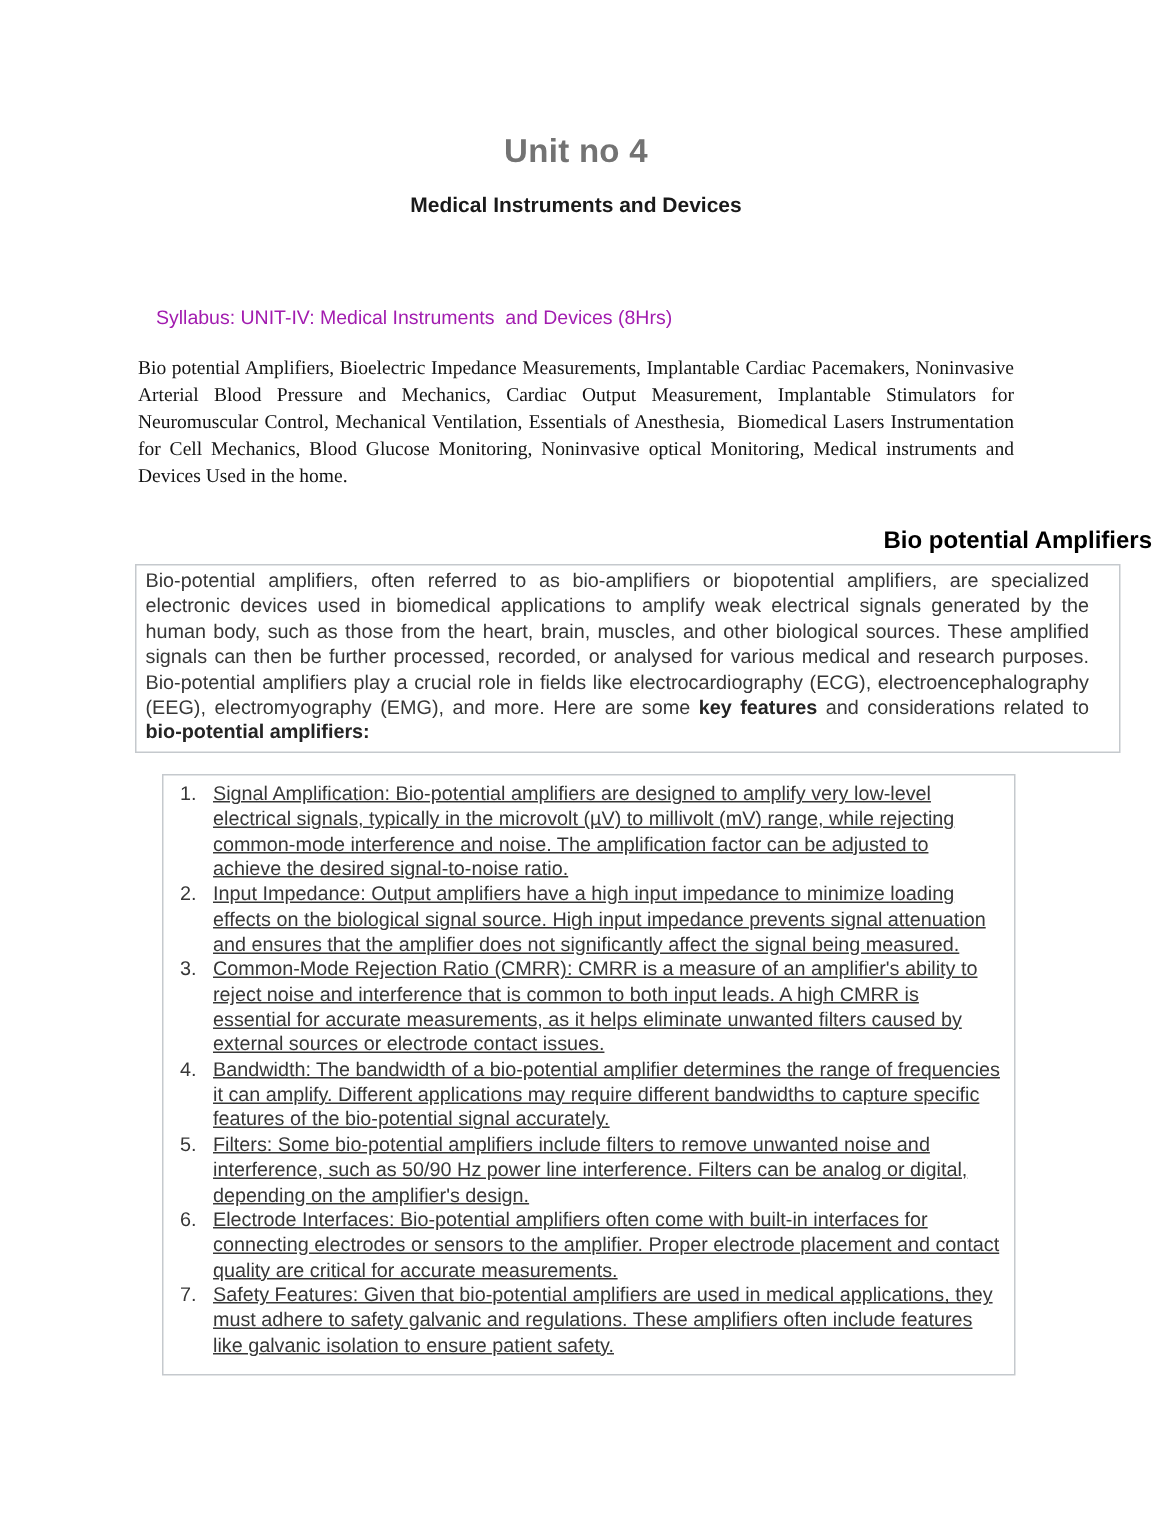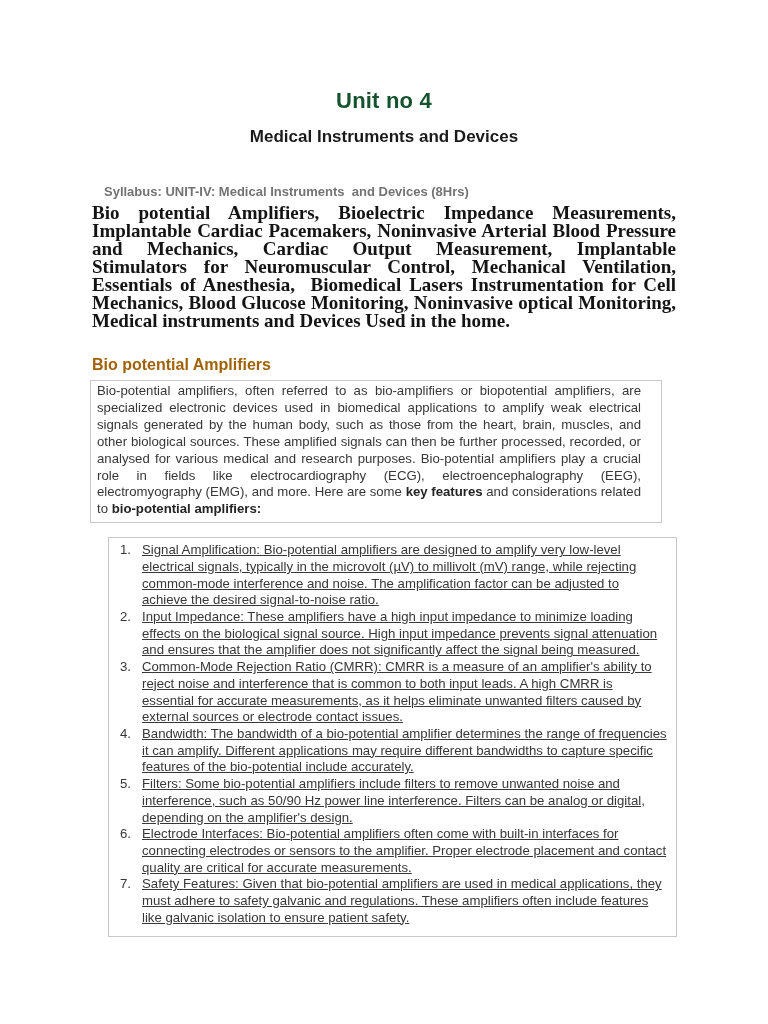--- a/index.html
+++ b/index.html
@@ -16,60 +16,60 @@
     width: 768px;
     height: 1024px;
     background: #ffffff;
   }
   .title {
     margin: 88px 0 12px 0;
     text-align: center;
     font-size: 22px;
     font-weight: bold;
     line-height: 26px;
-    color: #14532d;
+    color: #737373;
     letter-spacing: 0.2px;
   }
   .subtitle {
     margin: 9px 0 0 0;
     text-align: center;
-    font-size: 17px;
+    font-size: 14px;
     font-weight: bold;
     line-height: 21px;
     color: #1a1a1a;
   }
   .syllabus {
-    margin: 36px 92px 0 104px;
+    margin: 56px 92px 0 104px;
     font-size: 13px;
-    font-weight: bold;
+    font-weight: normal;
     line-height: 17px;
-    color: #737373;
+    color: #a21caf;
     white-space: pre-wrap;
   }
   .serif-para {
-    margin: 4px 92px 0 92px;
+    margin: 16px 92px 0 92px;
     width: 584px;
     font-family: "Liberation Serif", serif;
-    font-size: 19px;
+    font-size: 13px;
     line-height: 18px;
     text-align: justify;
     color: #141414;
     white-space: pre-wrap;
-    font-weight: bold;
   }
   .section-heading {
     margin: 25px 0 0 92px;
     font-size: 16px;
     font-weight: bold;
     line-height: 20px;
-    color: #a16207;
+    color: #000000;
+    text-align: right;
   }
   .intro-box {
     margin: 5px 0 0 90px;
-    width: 572px;
+    width: 657px;
     border: 1px solid #c5c9cd;
     padding: 2px 20px 4px 6px;
     font-size: 13.2px;
     line-height: 16.9px;
     text-align: justify;
     color: #373737;
   }
   .intro-box b { color: #242424; }
   .list-box {
     margin: 14px 0 0 108px;
@@ -111,29 +111,29 @@
     <span>Bio-potential amplifiers, often referred to as bio-amplifiers or biopotential amplifiers, are specialized electronic devices used in biomedical applications to amplify weak electrical signals generated by the human body, such as those from the heart, brain, muscles, and other biological sources. These amplified signals can then be further processed, recorded, or analysed for various medical and research purposes. Bio-potential amplifiers play a crucial role in fields like electrocardiography (ECG), electroencephalography (EEG), electromyography (EMG), and more. Here are some </span><b>key features</b><span> and considerations related to </span><b>bio-potential amplifiers:</b>
   </div>
 
   <div class="list-box">
     <div class="feature-item">
       <span class="num">1.</span>
       <span class="itext">Signal Amplification: Bio-potential amplifiers are designed to amplify very low-level electrical signals, typically in the microvolt (µV) to millivolt (mV) range, while rejecting common-mode interference and noise. The amplification factor can be adjusted to achieve the desired signal-to-noise ratio.</span>
     </div>
     <div class="feature-item">
       <span class="num">2.</span>
-      <span class="itext">Input Impedance: These amplifiers have a high input impedance to minimize loading effects on the biological signal source. High input impedance prevents signal attenuation and ensures that the amplifier does not significantly affect the signal being measured.</span>
+      <span class="itext">Input Impedance: Output amplifiers have a high input impedance to minimize loading effects on the biological signal source. High input impedance prevents signal attenuation and ensures that the amplifier does not significantly affect the signal being measured.</span>
     </div>
     <div class="feature-item">
       <span class="num">3.</span>
       <span class="itext">Common-Mode Rejection Ratio (CMRR): CMRR is a measure of an amplifier's ability to reject noise and interference that is common to both input leads. A high CMRR is essential for accurate measurements, as it helps eliminate unwanted filters caused by external sources or electrode contact issues.</span>
     </div>
     <div class="feature-item">
       <span class="num">4.</span>
-      <span class="itext">Bandwidth: The bandwidth of a bio-potential amplifier determines the range of frequencies it can amplify. Different applications may require different bandwidths to capture specific features of the bio-potential include accurately.</span>
+      <span class="itext">Bandwidth: The bandwidth of a bio-potential amplifier determines the range of frequencies it can amplify. Different applications may require different bandwidths to capture specific features of the bio-potential signal accurately.</span>
     </div>
     <div class="feature-item">
       <span class="num">5.</span>
       <span class="itext">Filters: Some bio-potential amplifiers include filters to remove unwanted noise and interference, such as 50/90 Hz power line interference. Filters can be analog or digital, depending on the amplifier's design.</span>
     </div>
     <div class="feature-item">
       <span class="num">6.</span>
       <span class="itext">Electrode Interfaces: Bio-potential amplifiers often come with built-in interfaces for connecting electrodes or sensors to the amplifier. Proper electrode placement and contact quality are critical for accurate measurements.</span>
     </div>
     <div class="feature-item">

